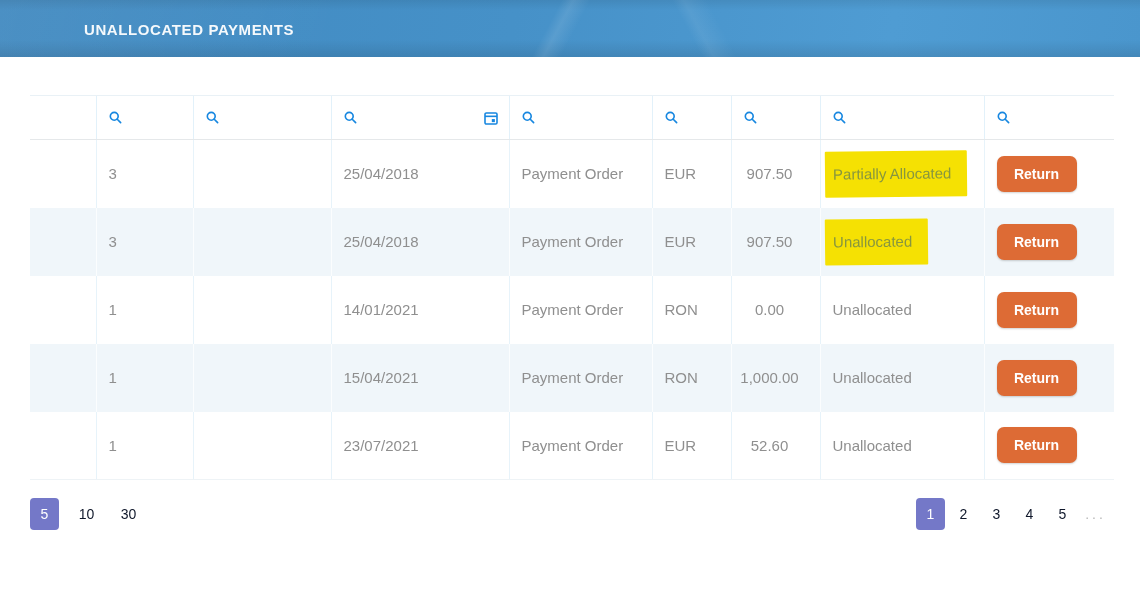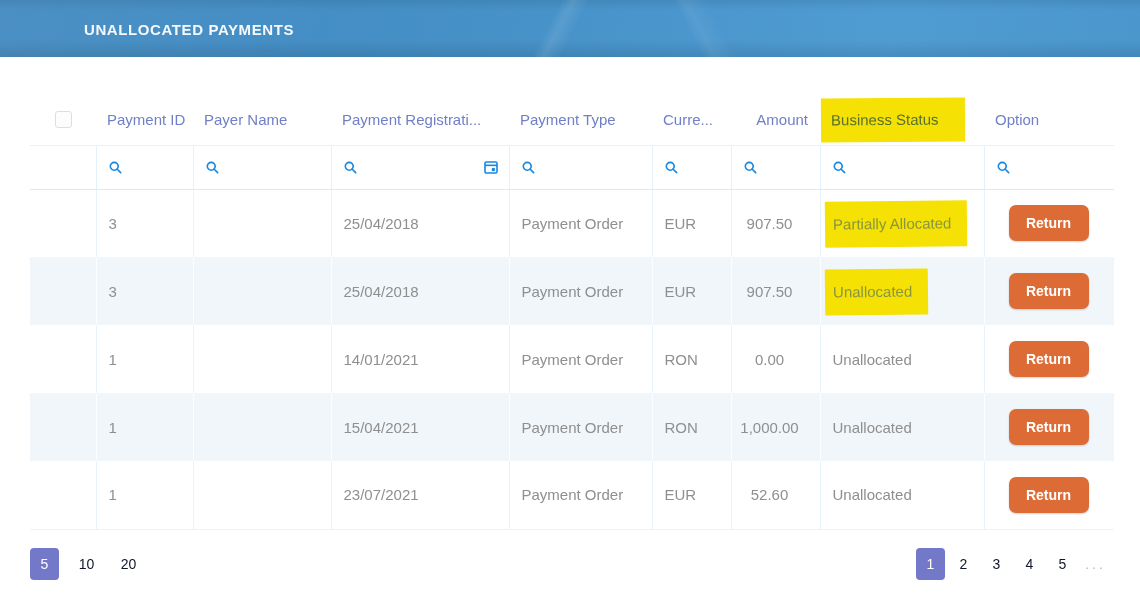--- a/index.html
+++ b/index.html
@@ -35,21 +35,21 @@
   .filter-cell input { flex:1; min-width:10px; border:none; outline:none;
     background:transparent; font:inherit; font-size:14px; color:#666; }
 
   tbody td { height:68px; font-size:15px; color:#8f8f8f; vertical-align:middle;
     padding:0 0 0 12px; border-left:1px solid #e7f3fa; white-space:nowrap; }
   tbody td:first-child { border-left:none; }
   tbody tr:nth-child(even) { background:#f0f6fa; }
   tbody tr:nth-child(even) td { border-left-color:#fbfdfe; }
   tbody tr:last-child td { border-bottom:1px solid #eef3f6; }
   td.cell-amount { text-align:center; padding:0 12px 0 0; }
-  td.cell-option { padding-left:24px; }
+  td.cell-option { padding-left:12px; }
 
   
   .checkbox { width:17px; height:17px; border:1px solid #dcdfe2; border-radius:3px;
     background:#fdfdfd; margin:0 auto; cursor:pointer; }
 
   .icon-btn { display:inline-flex; align-items:center; cursor:pointer; line-height:0; }
 
   .return-btn { display:inline-block; min-width:80px; padding:10px 16px;
     background:#dd6b35; color:#ffffff; font-size:14px; font-weight:bold;
     border:none; border-radius:7px; cursor:pointer;
@@ -88,35 +88,20 @@
         <col style="width:97px">
         <col style="width:138px">
       <col style="width:178px">
         <col style="width:143px">
         <col style="width:79px">
       <col style="width:89px">
         <col style="width:164px">
         <col style="width:130px">
     </colgroup>
     <thead>
-      <tr>
-        <th class="col-check">
-          <div class="checkbox"></div>
-        </th>
-        <th>Payment ID</th>
-        <th>Payer Name</th>
-        <th>Payment Registrati...</th>
-        <th>Payment Type</th>
-        <th>Curre...</th>
-        <th class="col-amount">Amount</th>
-        <th>
-          <span class="hl-header">Business Status</span>
-        </th>
-        <th>Option</th>
-      </tr>
       <tr class="filter-row">
         <td></td>
         <td>
           <div class="filter-cell">
             <span class="icon-btn">
               <svg width="15" height="15" viewBox="0 0 24 24">
                   <circle cx="10" cy="10" r="6.3" fill="none" stroke="#1787e0" stroke-width="2.6"></circle>
                   <line x1="14.8" y1="14.8" x2="20.2" y2="20.2" stroke="#1787e0" stroke-width="2.6" stroke-linecap="round"></line>
                 </svg>
             </span>
@@ -285,21 +270,21 @@
           <button class="return-btn">Return</button>
         </td>
       </tr>
     </tbody>
   </table>
 
   <div class="footer">
     <div class="size-group">
       <div class="pg-item selected">5</div>
       <div class="pg-item">10</div>
-      <div class="pg-item">20</div>
+      <div class="pg-item">30</div>
     </div>
     <div class="page-group">
       <div class="pg-item selected">1</div>
       <div class="pg-item">2</div>
       <div class="pg-item">3</div>
       <div class="pg-item">4</div>
       <div class="pg-item">5</div>
       <div class="pg-item pg-ellipsis">...</div>
     </div>
   </div>

